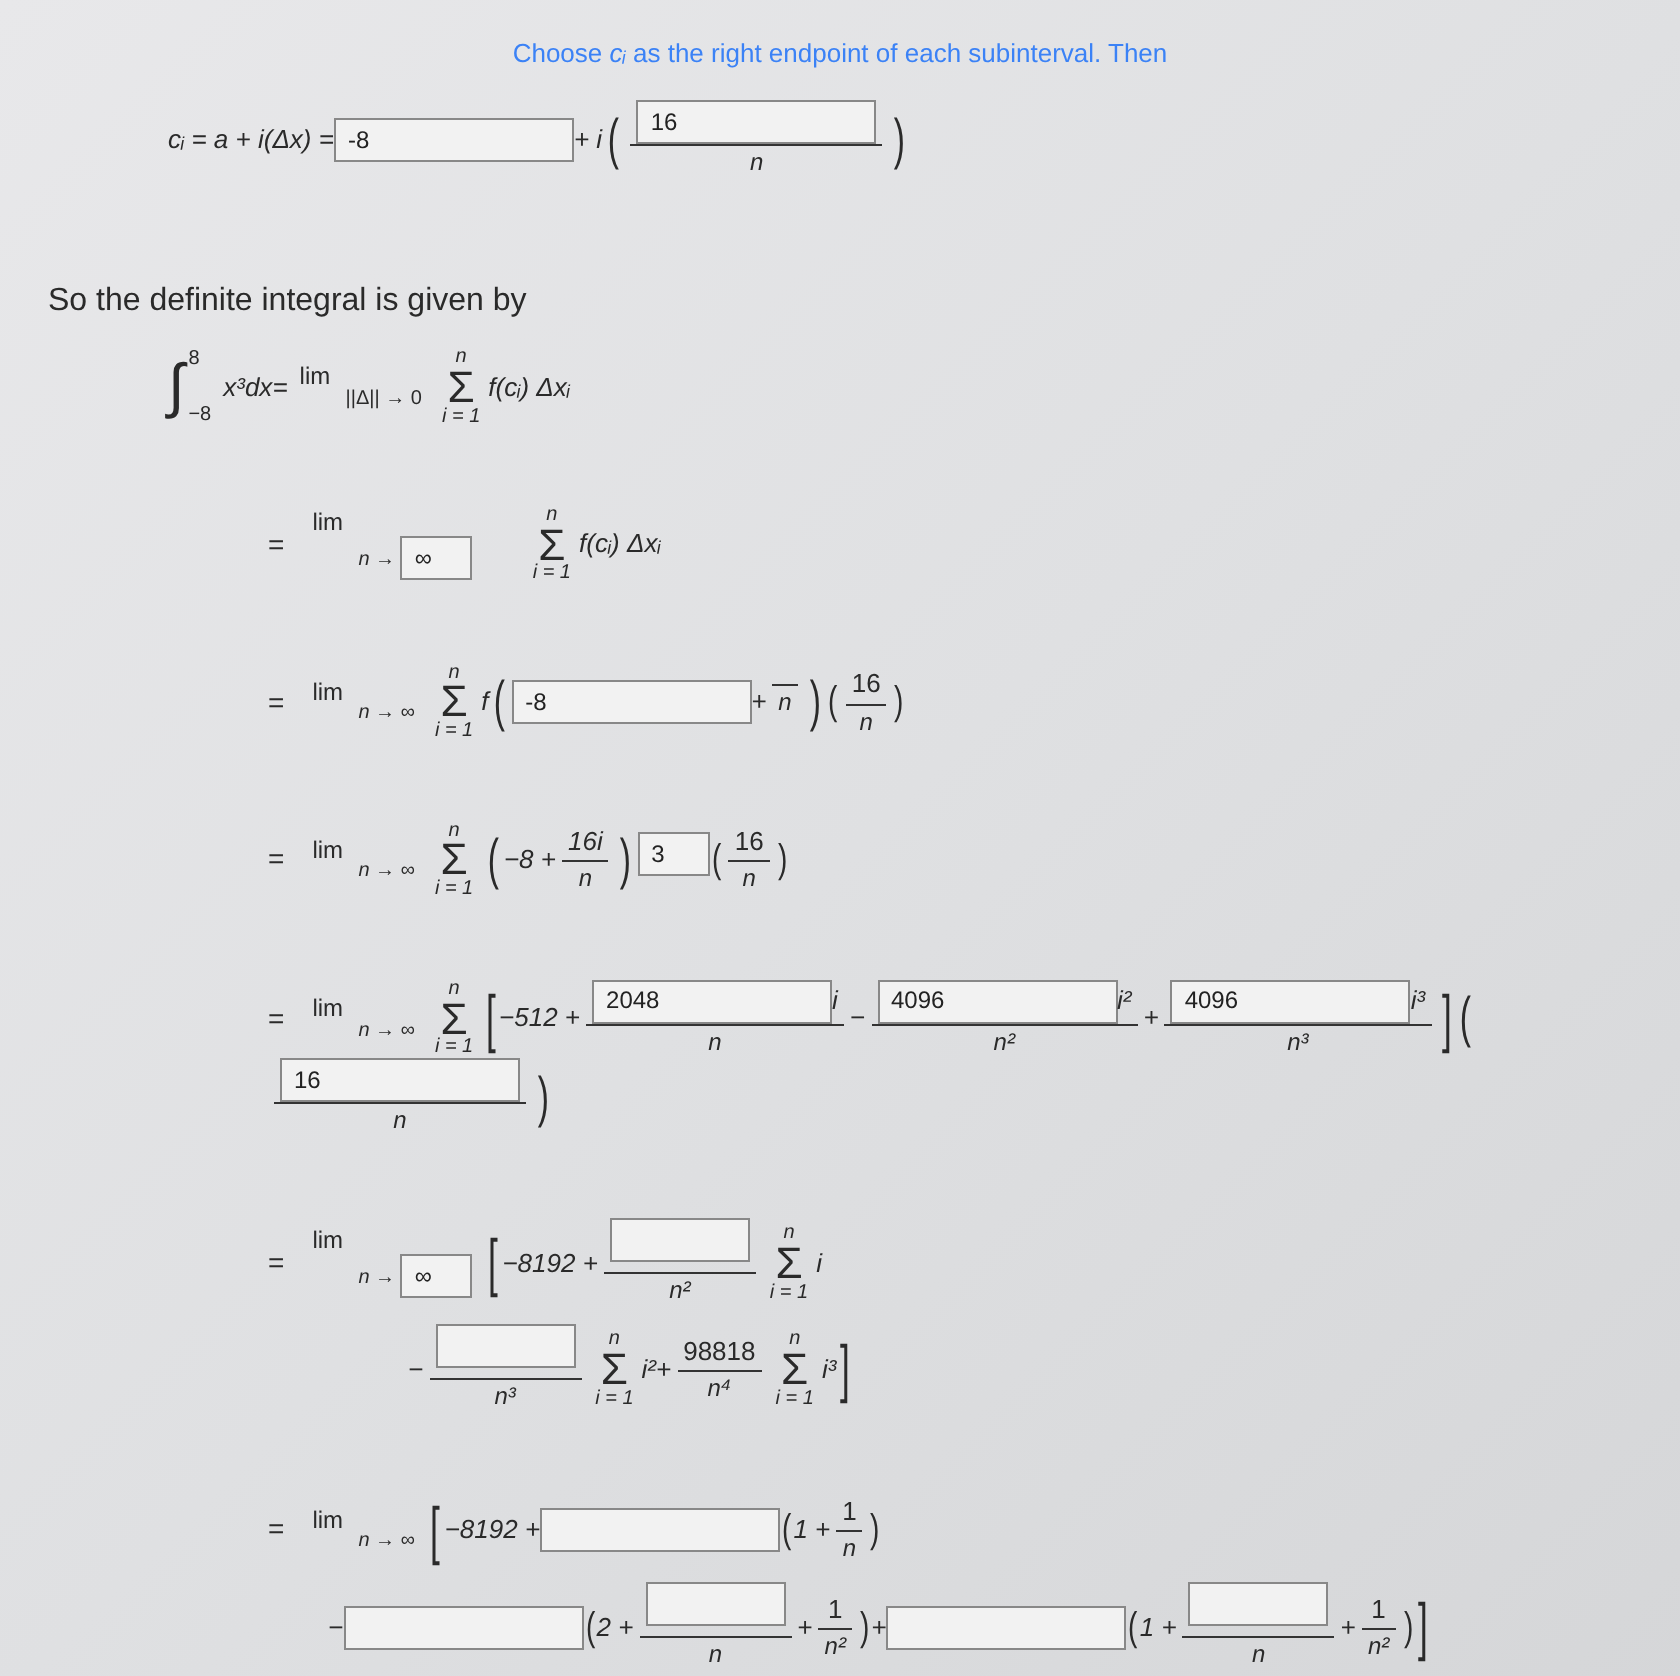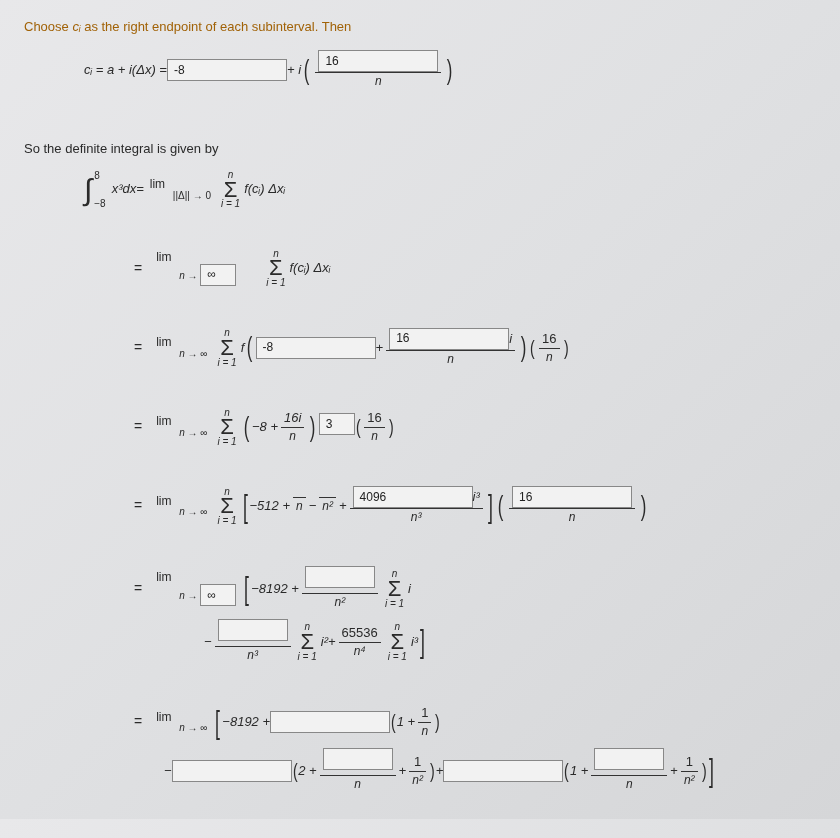--- a/index.html
+++ b/index.html
@@ -6,21 +6,21 @@
   body {
     margin: 0;
     padding: 18px 24px;
     width: 840px;
     font-family: Arial, Helvetica, sans-serif;
     font-size: 13px;
     color: #2a2a2a;
     background: linear-gradient(135deg, #e8e8ea 0%, #dfe0e2 50%, #d5d6d8 100%);
     line-height: 1.4;
   }
-  .instr { font-size: 13px; color: #a16207; margin-bottom: 14px; }
+  .instr { font-size: 13px; color: #3b82f6; margin-bottom: 14px; text-align: center; }
   .row { display: flex; align-items: center; flex-wrap: wrap; margin: 8px 0; }
   .row.indent1 { margin-left: 60px; }
   .row.indent2 { margin-left: 110px; }
   .row.indent3 { margin-left: 140px; }
   .eq { margin: 0 8px 0 0; font-size: 14px; }
   .lim-block { display: inline-flex; flex-direction: column; font-size: 11px; line-height: 1.05; margin: 0 6px; }
   .lim-block .top { font-size: 12px; }
   .lim-block .bot { font-size: 10px; padding-left: 23px; }
   .sum-block { display: inline-flex; flex-direction: column; align-items: center; line-height: 0.95; margin: 0 4px; }
   .sum-block .n { font-size: 10px; }
@@ -41,21 +41,21 @@
     padding: 2px 6px;
     font-size: 12px;
     color: #222;
     display: inline-flex;
     align-items: center;
   }
   .input-box.sm { min-width: 36px; }
   .input-box.med { min-width: 70px; }
   .input-box.wide { min-width: 120px; }
   .it { font-style: italic; }
-  .heading { font-size: 13px; margin: 18px 0 12px 0; }
+  .heading { font-size: 16px; margin: 18px 0 12px 0; }
   .int-block { display: inline-flex; align-items: center; margin-right: 6px; }
   .big-int { font-size: 30px; line-height: 0.8; position: relative; }
   .int-limits { display: inline-flex; flex-direction: column; font-size: 10px; line-height: 1; margin-left: 2px; }
   .int-limits .u { align-self: flex-start; }
   .int-limits .l { align-self: flex-start; margin-top: 18px; }
   .spacer-v { height: 24px; }
 </style>
 </head>
 <body>
 
@@ -132,21 +132,20 @@
   <span class="sum-block">
     <span class="n it">n</span>
     <span class="sigma">Σ</span>
     <span class="idx it">i = 1</span>
   </span>
   <span class="it">f</span>
   <span class="paren">(</span>
   <span class="input-box wide">-8</span>
   <span class="it"> + </span>
   <span class="frac">
-    <span class="num"><span class="input-box wide">16</span><span class="it">i</span></span>
     <span class="line"></span>
     <span class="den it">n</span>
   </span>
   <span class="paren">)</span>
   <span class="paren-sm">(</span>
   <span class="frac">
     <span class="num">16</span>
     <span class="line"></span>
     <span class="den it">n</span>
   </span>
@@ -195,25 +194,27 @@
     <span class="bot it">n → ∞</span>
   </span>
   <span class="sum-block">
     <span class="n it">n</span>
     <span class="sigma">Σ</span>
     <span class="idx it">i = 1</span>
   </span>
   <span class="bracket">[</span>
   <span class="it">−512 + </span>
   <span class="frac">
+    <span class="num"><span class="input-box wide">2048</span><span class="it">i</span></span>
     <span class="line"></span>
     <span class="den it">n</span>
   </span>
   <span class="it"> − </span>
   <span class="frac">
+    <span class="num"><span class="input-box wide">4096</span><span class="it">i²</span></span>
     <span class="line"></span>
     <span class="den it">n²</span>
   </span>
   <span class="it"> + </span>
   <span class="frac">
     <span class="num"><span class="input-box wide">4096</span><span class="it">i³</span></span>
     <span class="line"></span>
     <span class="den it">n³</span>
   </span>
   <span class="bracket">]</span>
@@ -260,21 +261,21 @@
     <span class="den it">n³</span>
   </span>
   <span class="sum-block">
     <span class="n it">n</span>
     <span class="sigma">Σ</span>
     <span class="idx it">i = 1</span>
   </span>
   <span class="it">i²</span>
   <span class="it"> + </span>
   <span class="frac">
-    <span class="num">65536</span>
+    <span class="num">98818</span>
     <span class="line"></span>
     <span class="den it">n⁴</span>
   </span>
   <span class="sum-block">
     <span class="n it">n</span>
     <span class="sigma">Σ</span>
     <span class="idx it">i = 1</span>
   </span>
   <span class="it">i³</span>
   <span class="bracket">]</span>

